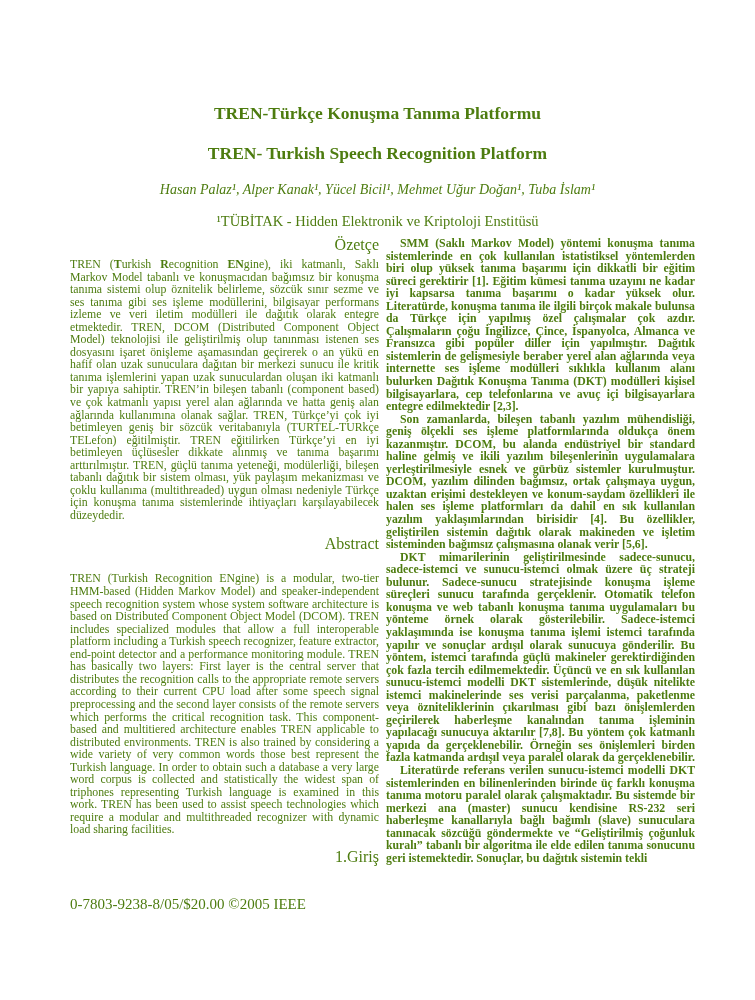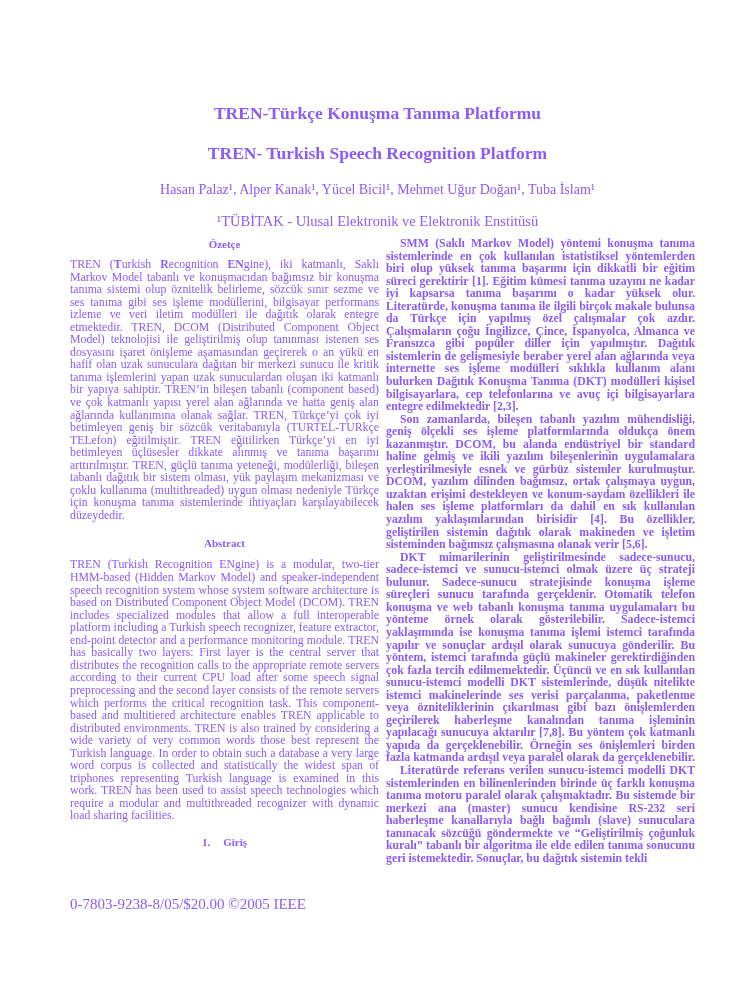--- a/index.html
+++ b/index.html
@@ -1,41 +1,42 @@
 <!DOCTYPE html>
 <html><head>
 <meta charset="utf-8">
 <style>
   html, body { margin: 0; padding: 0; background: #ffffff; }
   .page {
     position: relative;
     width: 755px;
     height: 1000px;
     background: #ffffff;
-    color: #8b5cf6;
+    color: #4d7c0f;
     font-family: "Liberation Serif", "DejaVu Serif", serif;
     overflow: hidden;
   }
   
   .head {
     position: absolute;
     top: 103px;
     left: 0;
     width: 755px;
     text-align: center;
   }
   .title {
     font-size: 17.5px;
     font-weight: bold;
     margin: 0;
     line-height: 20px;
   }
   .title + .title { margin-top: 20px; }
   .authors {
     margin-top: 19px;
+    font-style: italic;
     font-size: 14px;
     line-height: 16px;
   }
   .affil {
     margin-top: 15px;
     font-size: 14.5px;
     line-height: 16px;
   }
   .email {
     margin-top: 2px;
@@ -50,47 +51,47 @@
     width: 309px;
     font-size: 11.8px;
     line-height: 12.55px;
     text-align: justify;
   }
   .col-left  { left: 70px; }
   .col-right { left: 386px; }
   .col p { margin: 0; }
   .col p.ind { text-indent: 14px; font-weight: bold; }
   h2.sec {
-    font-size: 11px;
-    font-weight: bold;
-    text-align: center;
+    font-size: 16px;
+    font-weight: normal;
+    text-align: right;
     margin: 0 0 6px 0;
     line-height: 15px;
   }
-  h2.sec.mid { margin-top: 15px; margin-bottom: 7px; }
+  h2.sec.mid { margin-top: 15px; margin-bottom: 21px; }
   h2.sec.num-sec { margin-top: 13px; margin-bottom: 9px; }
-  h2.sec .sec-title-gap { margin-left: 13px; }
+  h2.sec .sec-title-gap { }
   
   .copyright {
     position: absolute;
     left: 70px;
     top: 896px;
     font-size: 15px;
   }
 </style>
 </head>
 <body>
 
 <div class="page">
 
   <div class="head">
     <h1 class="title">TREN-Türkçe Konuşma Tanıma Platformu</h1>
     <h1 class="title">TREN- Turkish Speech Recognition Platform</h1>
     <div class="authors">Hasan Palaz¹, Alper Kanak¹, Yücel Bicil¹, Mehmet Uğur Doğan¹, Tuba İslam¹</div>
-    <div class="affil">¹TÜBİTAK - Ulusal Elektronik ve Elektronik Enstitüsü</div>
+    <div class="affil">¹TÜBİTAK - Hidden Elektronik ve Kriptoloji Enstitüsü</div>
   </div>
 
   <div class="col col-left">
     <h2 class="sec">Özetçe</h2>
     <p><span>TREN (</span><b>T</b><span>urkish </span><b>R</b><span>ecognition </span><b>EN</b><span>gine), iki katmanlı, Saklı Markov Model tabanlı ve konuşmacıdan bağımsız bir konuşma tanıma sistemi olup öznitelik belirleme, sözcük sınır sezme ve ses tanıma gibi ses işleme modüllerini, bilgisayar performans izleme ve veri iletim modülleri ile dağıtık olarak entegre etmektedir. TREN, DCOM (Distributed Component Object Model) teknolojisi ile geliştirilmiş olup tanınması istenen ses dosyasını işaret önişleme aşamasından geçirerek o an yükü en hafif olan uzak sunuculara dağıtan bir merkezi sunucu ile kritik tanıma işlemlerini yapan uzak sunuculardan oluşan iki katmanlı bir yapıya sahiptir. TREN’in bileşen tabanlı (component based) ve çok katmanlı yapısı yerel alan ağlarında ve hatta geniş alan ağlarında kullanımına olanak sağlar. TREN, Türkçe’yi çok iyi betimleyen geniş bir sözcük veritabanıyla (TURTEL-TURkçe TELefon) eğitilmiştir. TREN eğitilirken Türkçe’yi en iyi betimleyen üçlüsesler dikkate alınmış ve tanıma başarımı arttırılmıştır. TREN, güçlü tanıma yeteneği, modülerliği, bileşen tabanlı dağıtık bir sistem olması, yük paylaşım mekanizması ve çoklu kullanıma (multithreaded) uygun olması nedeniyle Türkçe için konuşma tanıma sistemlerinde ihtiyaçları karşılayabilecek düzeydedir.</span></p>
 
     <h2 class="sec mid">Abstract</h2>
     <p>TREN (Turkish Recognition ENgine) is a modular, two-tier HMM-based (Hidden Markov Model) and speaker-independent speech recognition system whose system software architecture is based on Distributed Component Object Model (DCOM). TREN includes specialized modules that allow a full interoperable platform including a Turkish speech recognizer, feature extractor, end-point detector and a performance monitoring module. TREN has basically two layers: First layer is the central server that distributes the recognition calls to the appropriate remote servers according to their current CPU load after some speech signal preprocessing  and the second layer consists of  the remote servers which performs the critical recognition task. This component-based and multitiered architecture enables TREN applicable to distributed environments. TREN is also trained by considering a wide variety of very common words those best represent the Turkish language. In order to obtain such a database a very large word corpus is collected and statistically the widest span of triphones representing Turkish language is examined in this work. TREN has been used to assist speech technologies which require a modular and multithreaded recognizer with dynamic load sharing facilities.</p>
 
     <h2 class="sec num-sec"><span>1.</span><span class="sec-title-gap">Giriş</span></h2>

